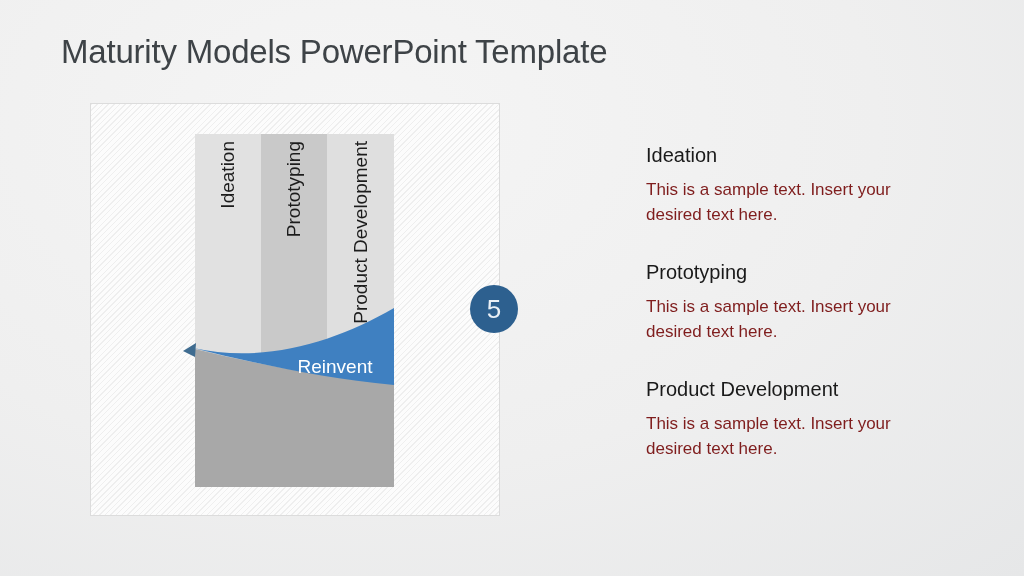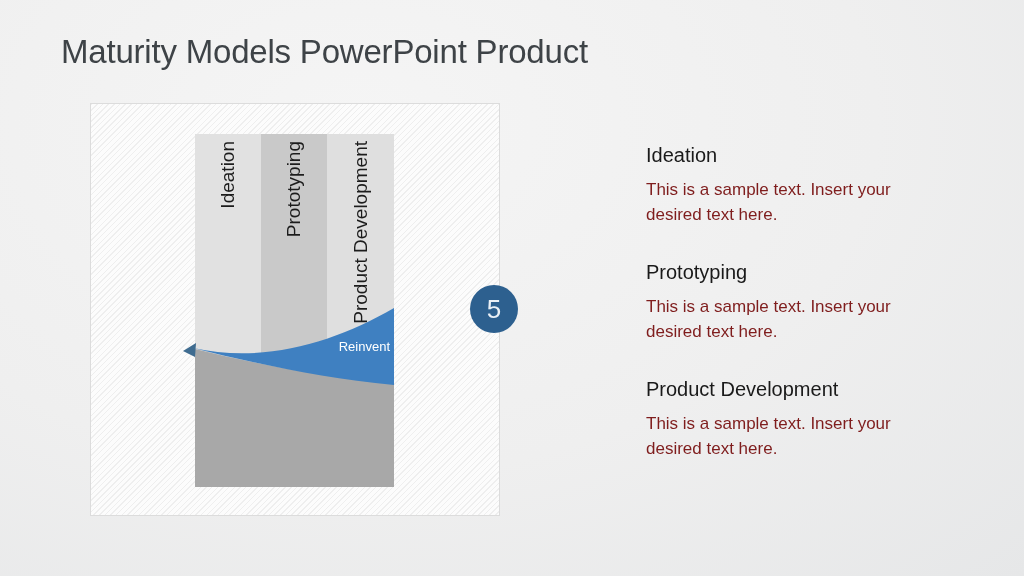--- a/index.html
+++ b/index.html
@@ -36,22 +36,22 @@
     transform:rotate(-90deg) translateX(-100%);transform-origin:0 0;
   }
   .collabel-1{left:217px;top:141px;}
   .collabel-2{left:283px;top:141px;}
   .collabel-3{left:350px;top:141px;}
 
   
   .swoosh{left:180px;top:300px;width:220px;height:190px;}
 
   .reinvent-label{
-    left:280px;top:336px;width:110px;text-align:right;
-    color:#ffffff;font-size:13px;line-height:21px;white-space:nowrap;
+    left:280px;top:356px;width:110px;text-align:center;
+    color:#ffffff;font-size:19px;line-height:21px;white-space:nowrap;
   }
 
   
   .badge{
     left:470px;top:285px;width:48px;height:48px;border-radius:50%;
     background:#2d608f;display:flex;align-items:center;justify-content:center;
     color:#eaf0f6;font-size:26px;line-height:26px;
   }
 
   
@@ -60,21 +60,21 @@
   .detail h3{
     margin:0;font-size:20px;line-height:24px;font-weight:400;color:#1a1a1a;
   }
   .detail p{
     margin:10px 0 0 0;font-size:17px;line-height:25px;font-weight:400;color:#7f1d1d;
   }
 </style>
 </head>
 <body>
 
-<div class="abs slide-title">Maturity Models PowerPoint Product</div>
+<div class="abs slide-title">Maturity Models PowerPoint Template</div>
 
 <div class="abs panel"></div>
 
 <div class="abs col col-1"></div>
 <div class="abs col col-2"></div>
 <div class="abs col col-3"></div>
 
 <div class="abs collabel collabel-1">Ideation</div>
 <div class="abs collabel collabel-2">Prototyping</div>
 <div class="abs collabel collabel-3">Product Development</div>

